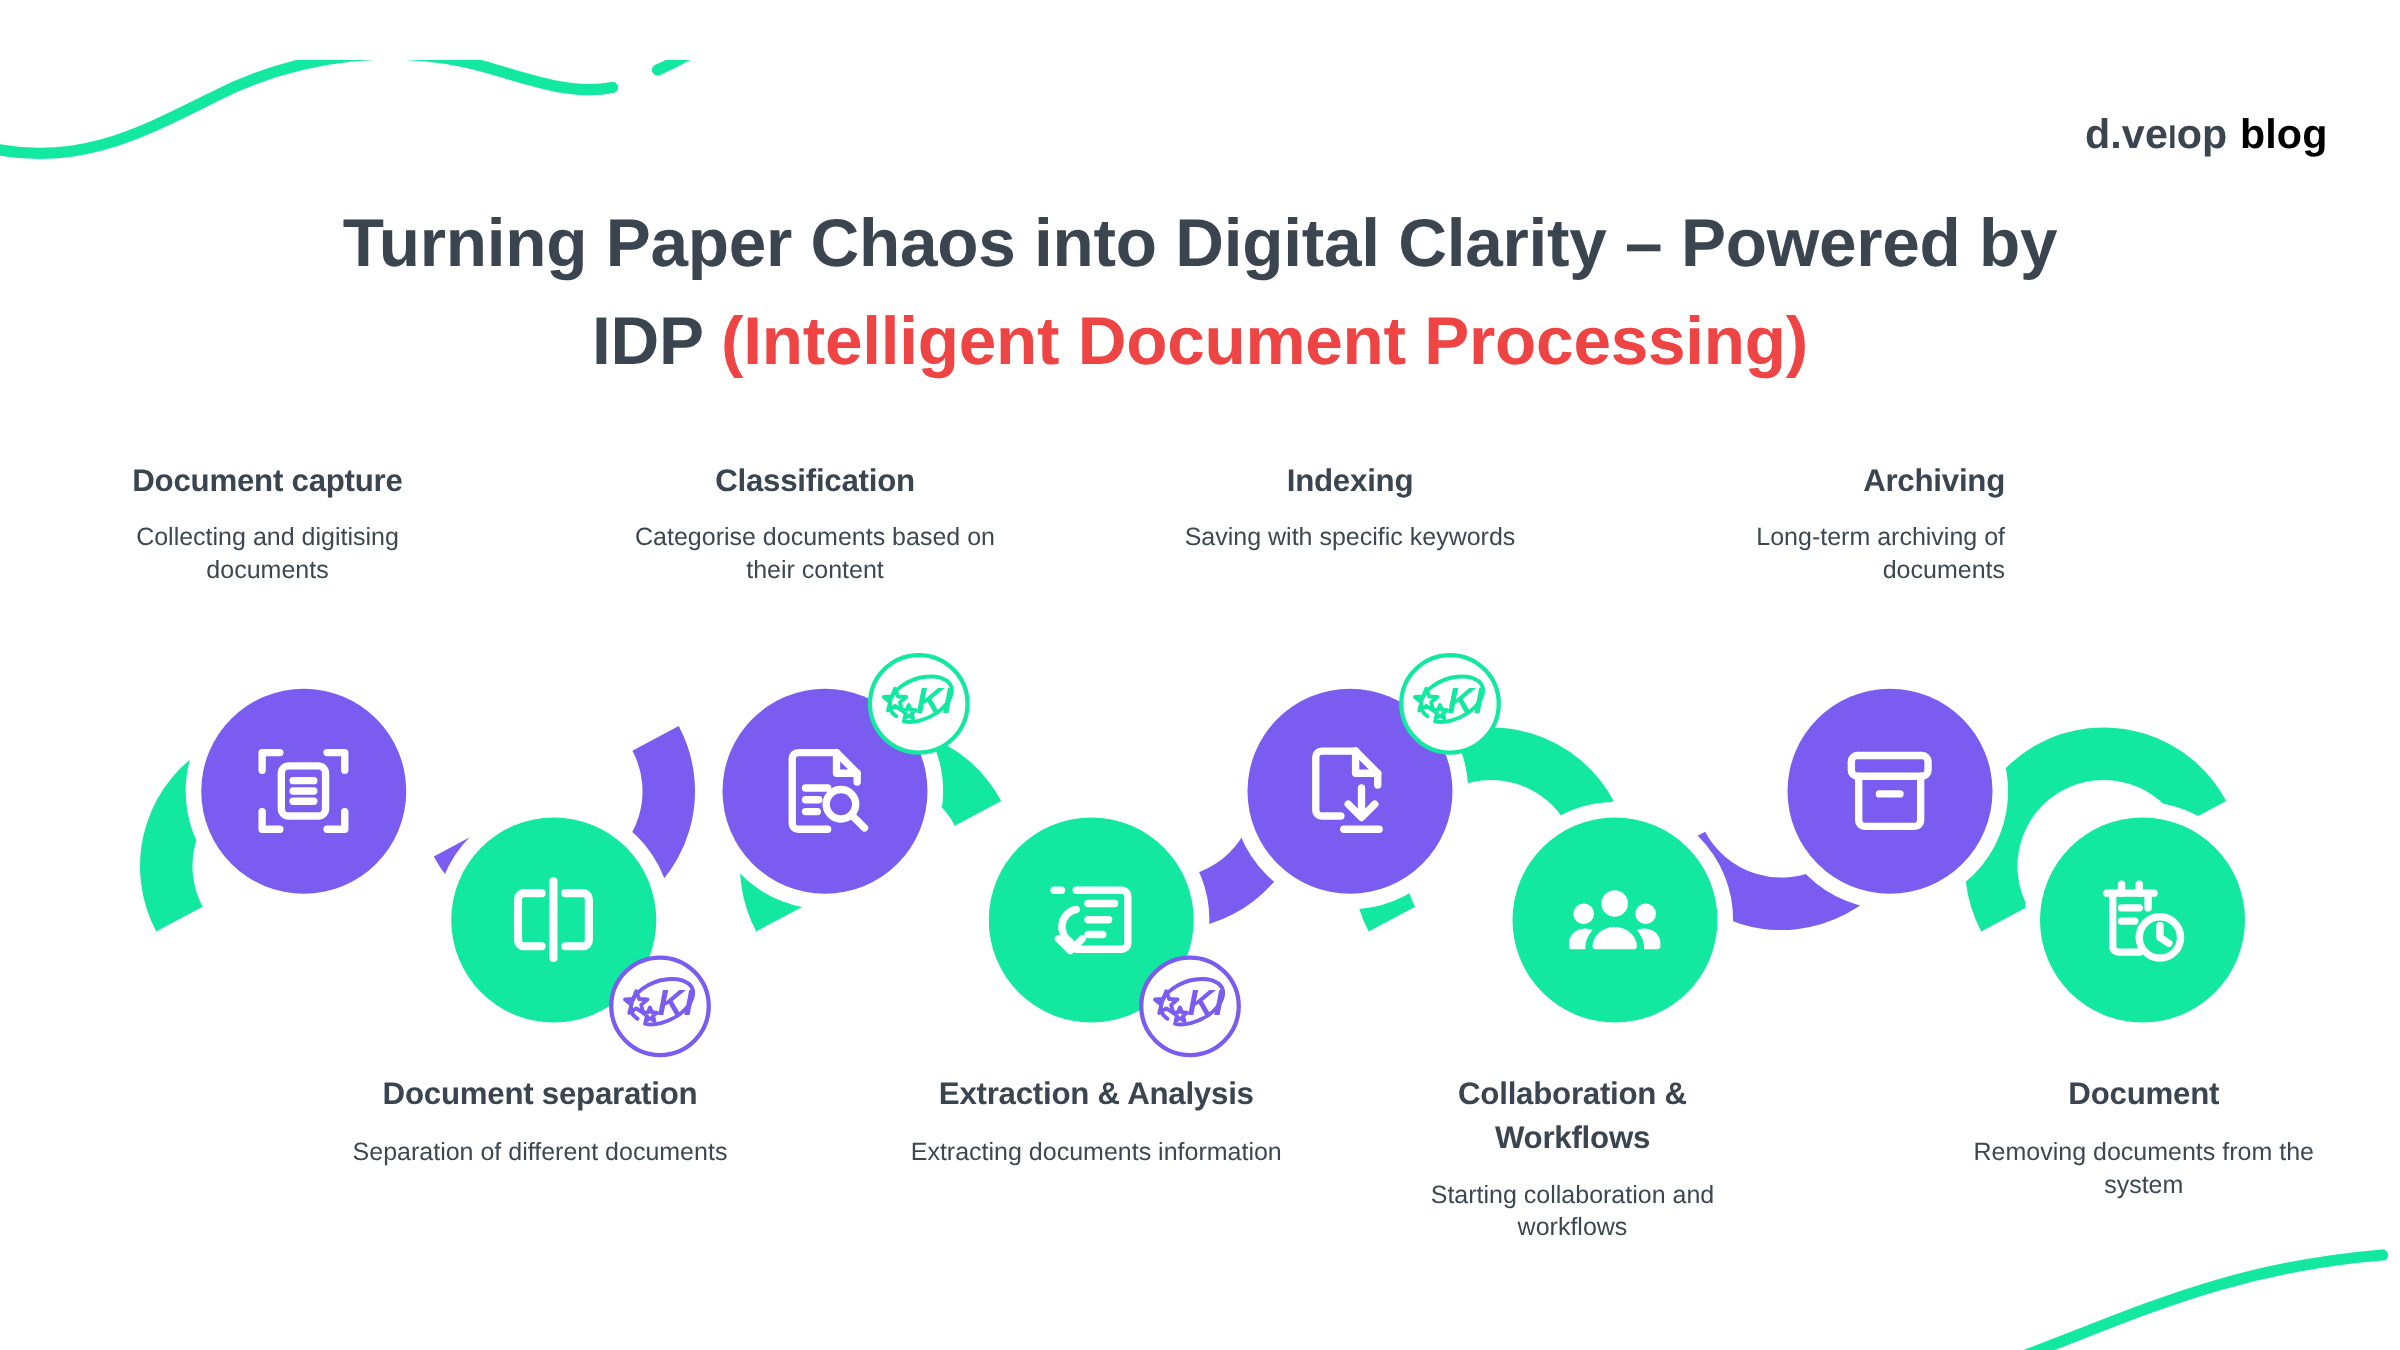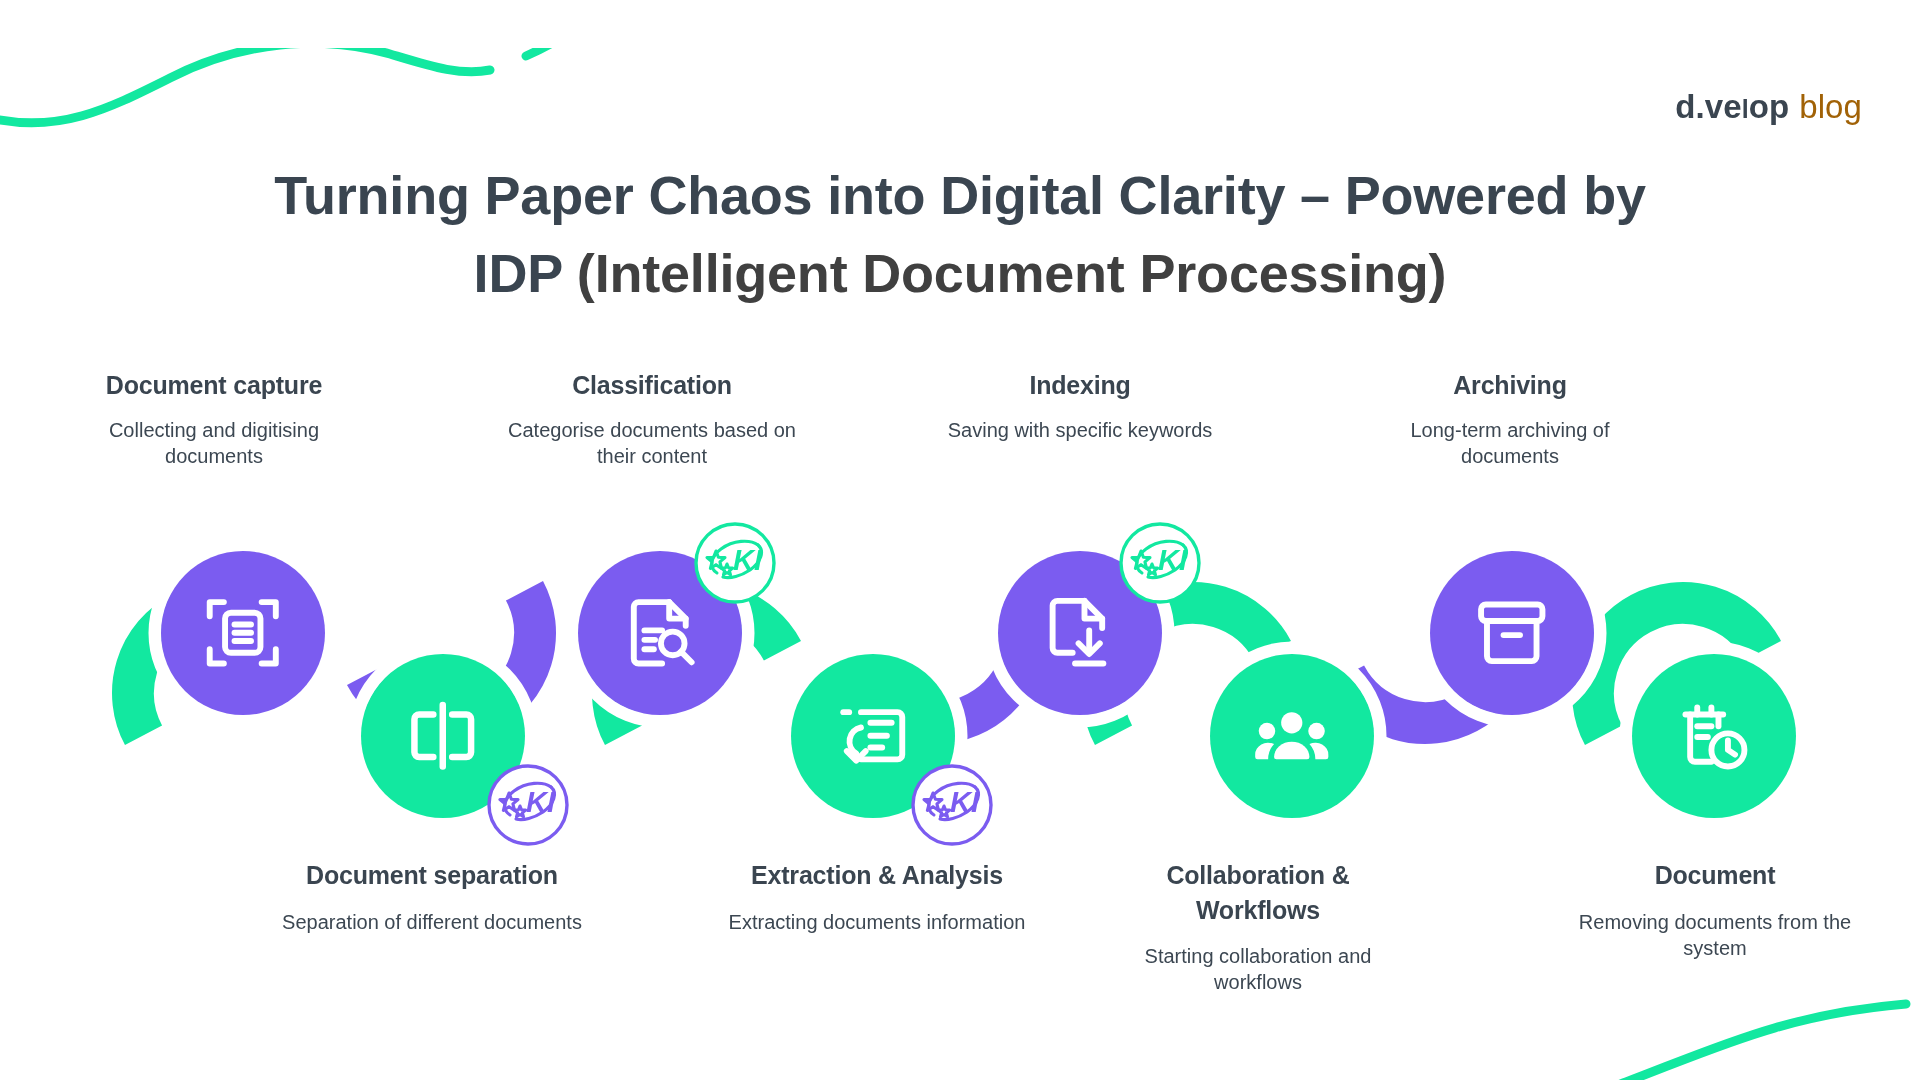--- a/index.html
+++ b/index.html
@@ -18,30 +18,30 @@
 
   
   #logo {
     position: absolute; top: 40px; right: 58px;
     font-size: 33px; letter-spacing: .1px;
     display: flex; align-items: baseline; gap: 10px;
     white-space: nowrap;
   }
   #logo .brand { font-weight: bold; color: #3a4550; }
   #logo .brand .small-l { font-size: 25px; text-transform: lowercase; }
-  #logo .suffix { font-weight: 400; color: #a16207; text-align: right; }
+  #logo .suffix { font-weight: 700; color: #000000; text-align: right; }
 
   
   #title {
     position: absolute; top: 108px; left: 0; width: 1920px;
     text-align: center;
     font-size: 54px; font-weight: bold; line-height: 1.45;
     color: #3a4550; letter-spacing: -.2px;
   }
-  #title .accent { color: #404040; }
+  #title .accent { color: #ef4444; }
 
   
   #chain { position: absolute; top: 0; left: 0; }
 
   
   .step-text { position: absolute; width: 300px; text-align: center; }
   .step-title {
     font-size: 25px; font-weight: bold; color: #3a4550;
     line-height: 1.38; letter-spacing: -.2px;
   }
@@ -280,21 +280,21 @@
   <div class="step-text top" style="left:502px; top:320px;">
     <div class="step-title">Classification</div>
     <div class="step-desc">Categorise documents based on their content</div>
   </div>
 
   <div class="step-text top" style="left:930px; top:320px;">
     <div class="step-title">Indexing</div>
     <div class="step-desc">Saving with specific keywords</div>
   </div>
 
-  <div class="step-text top" style="left:1360px; top:320px;">
+  <div class="step-text top" style="left:1304px; top:320px;text-align:right;">
     <div class="step-title">Archiving</div>
     <div class="step-desc">Long-term archiving of documents</div>
   </div>
 
   <div class="step-text bottom" style="left:282px; top:810px;">
     <div class="step-title">Document separation</div>
     <div class="step-desc">Separation of different documents</div>
   </div>
 
   <div class="step-text bottom" style="left:727px; top:810px;">

